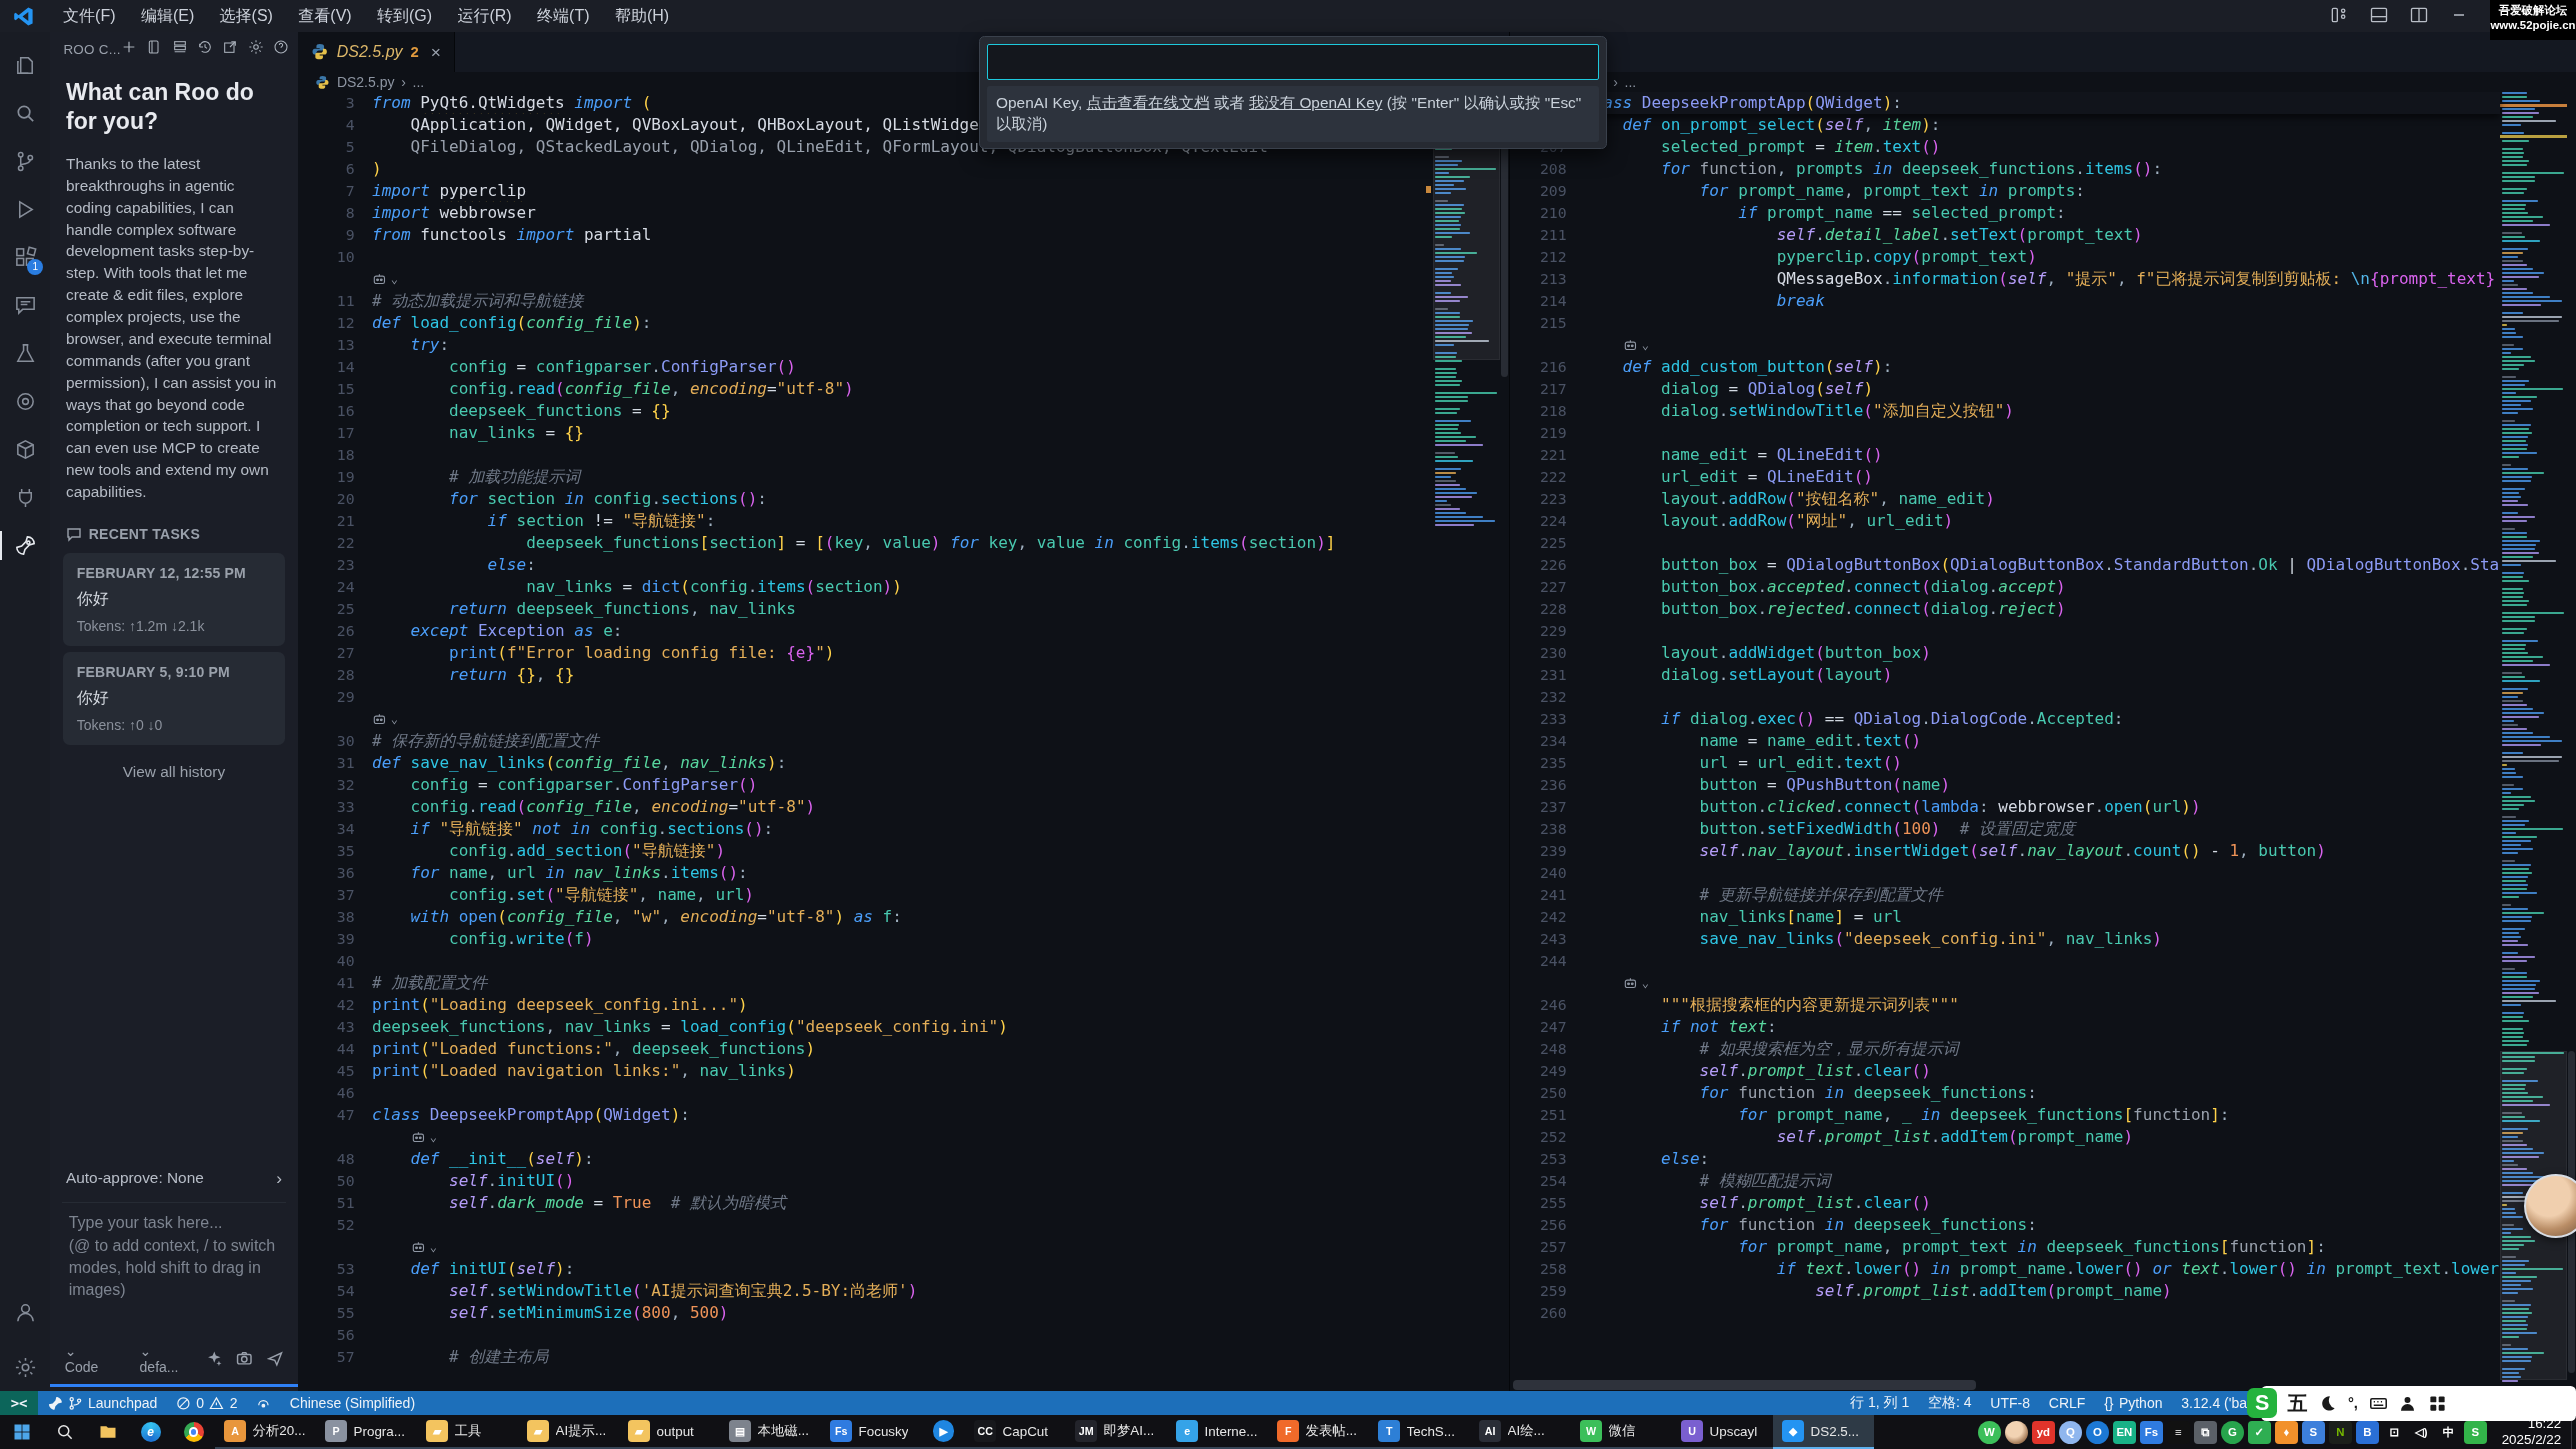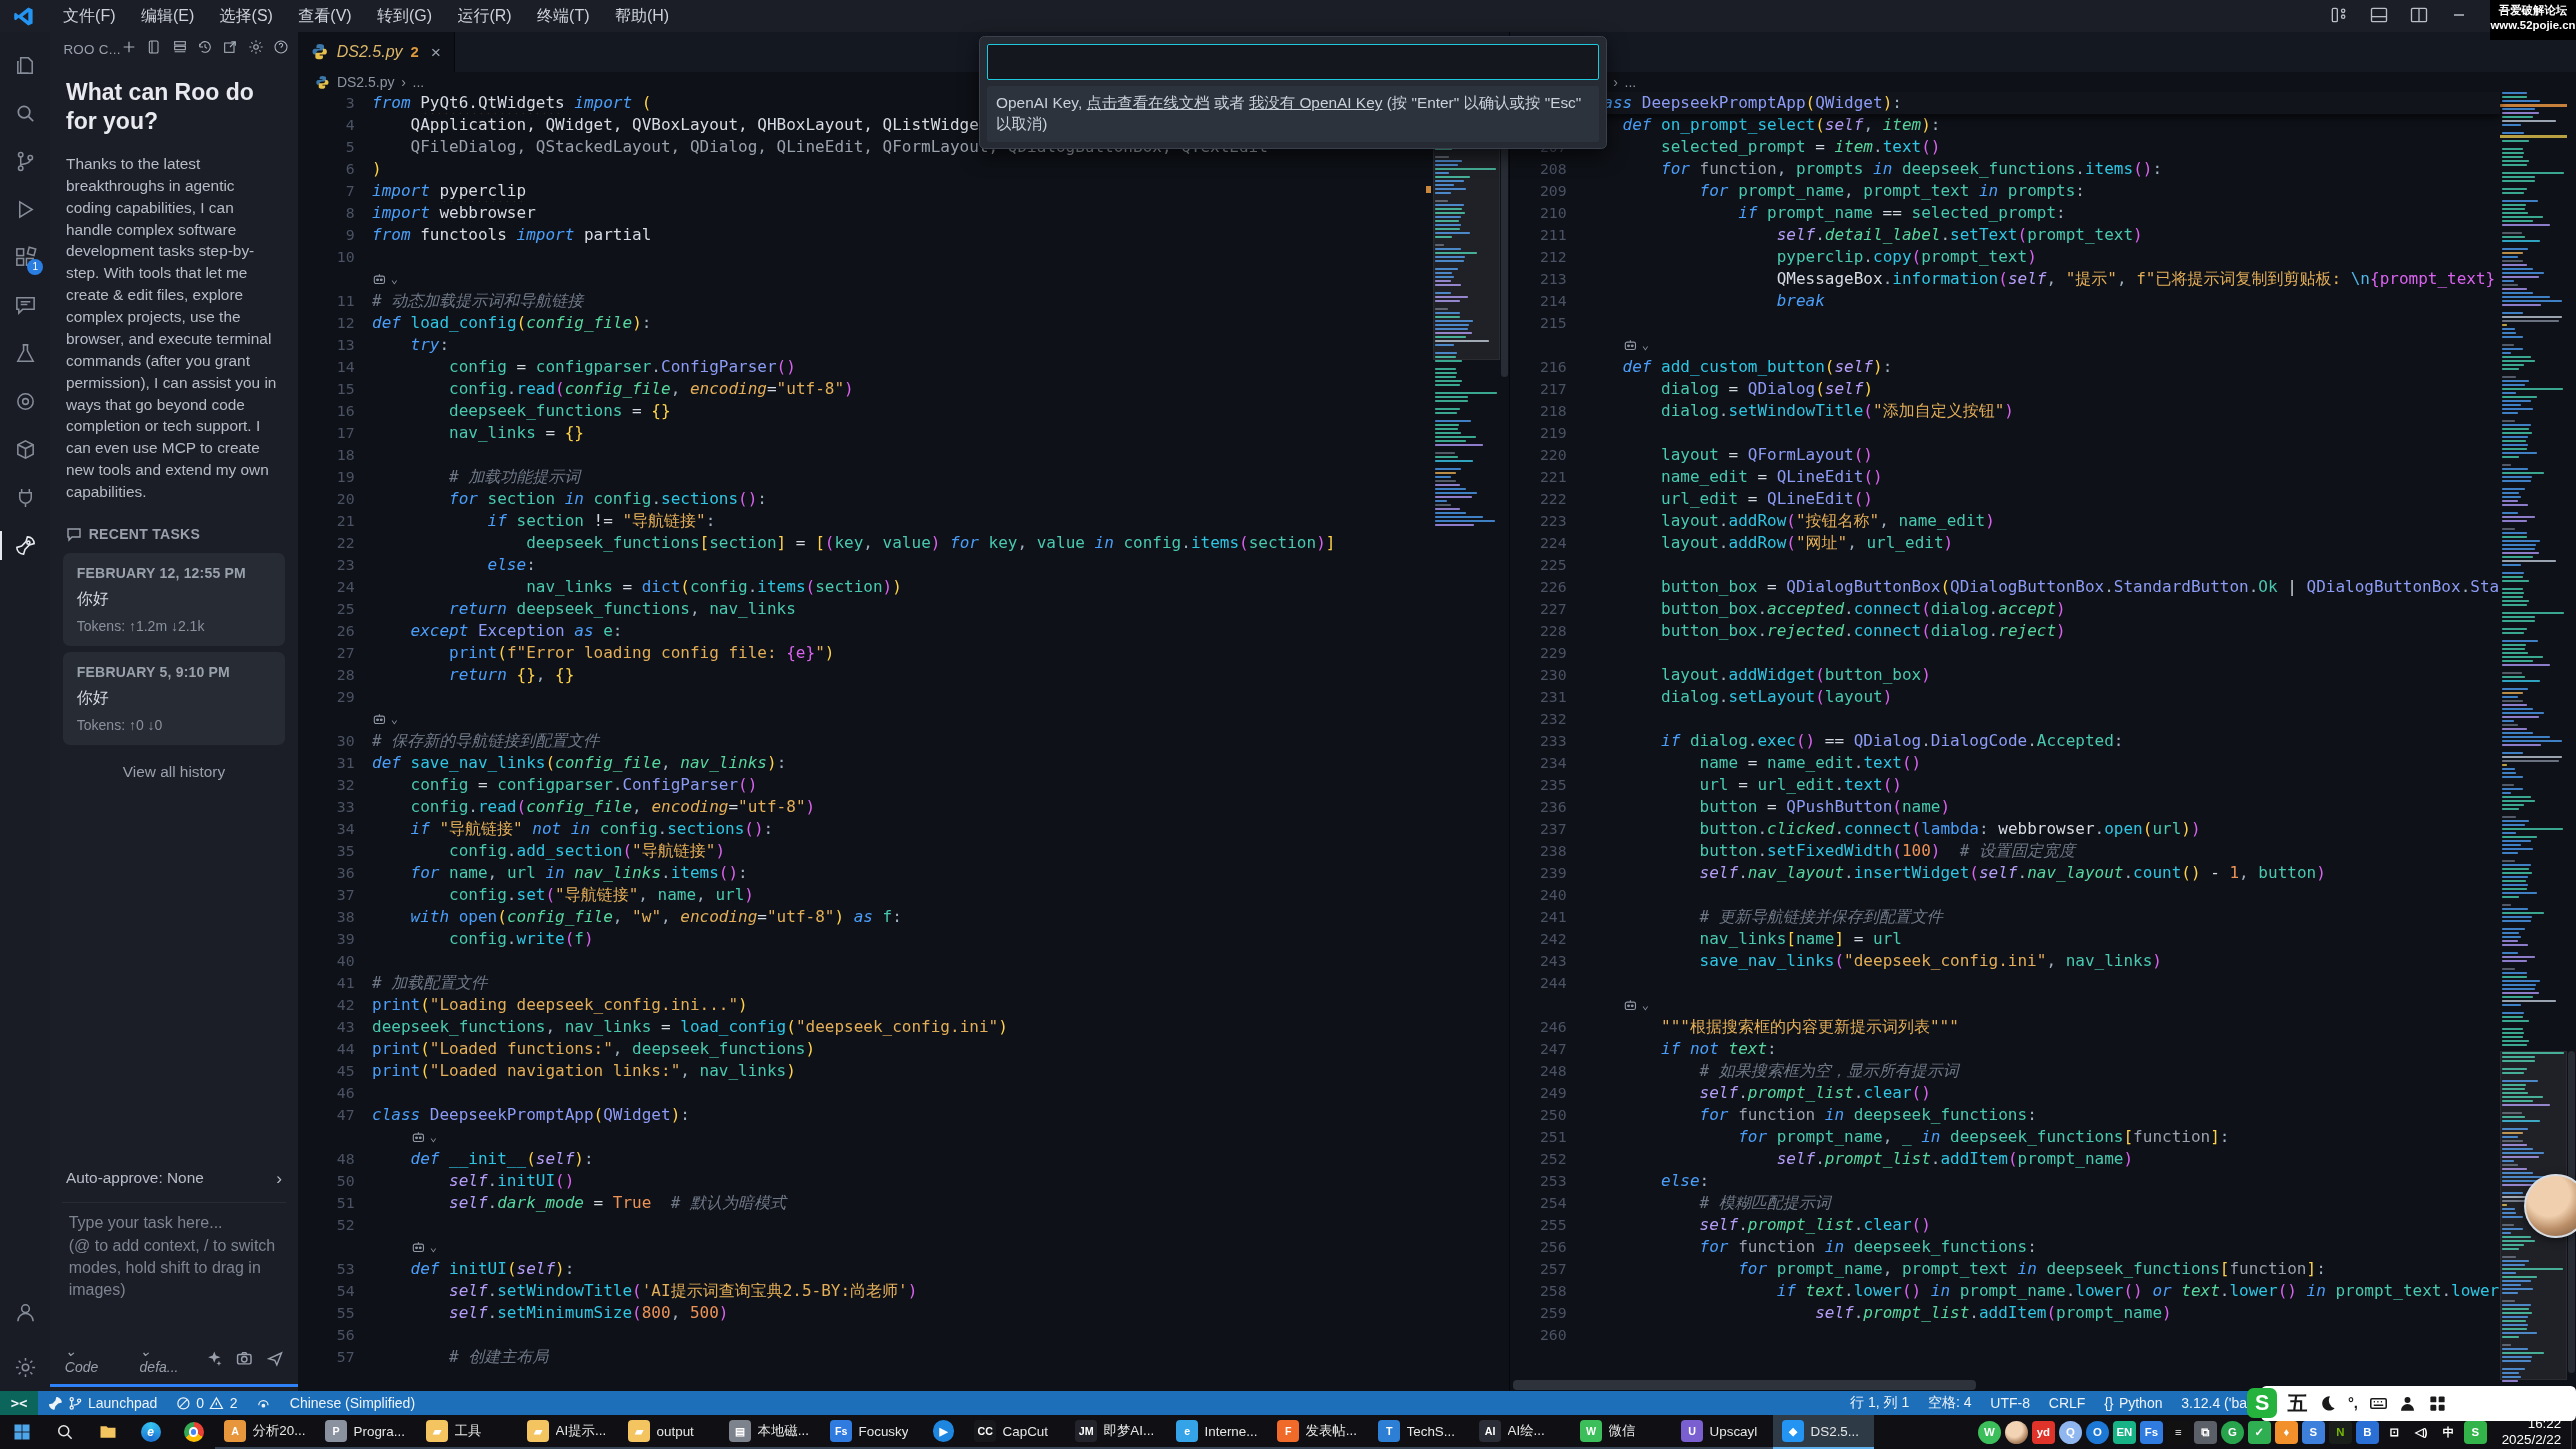--- a/index.html
+++ b/index.html
@@ -35,21 +35,21 @@
   .task-card { background:#262b34; border-radius:6.7px; margin:6.7px 13.4px; padding:12px 13.4px;}
   .tc-date { color:#9aa1ab; font-size:14px; font-weight:bold; letter-spacing:0.2px;}
   .tc-text { color:#d2d7de; font-size:16px; margin-top:8px;}
   .tc-tokens { color:#8b919c; font-size:14px; margin-top:8px;}
   .sb-viewall { text-align:center; color:#9aa1ab; font-size:15.4px; padding:10.7px 0;}
   .sb-bottom { margin-top:auto; }
   .auto-approve { display:flex; align-items:center; color:#b8bec8; font-size:15.4px; padding:6.7px 16px;}
   .auto-approve .chev { margin-left:auto; color:#b8bec8; font-size:17.4px;}
   .task-input { margin:6.7px 12px 0 12px; height:141px; color:#7d8490; font-size:16px; line-height:1.4;
      padding:9.4px 6.7px; white-space:pre-line; border-top:0.7px solid #262b34;}
-  .sb-controls { display:flex; align-items:center; color:#99a0ab; font-size:14px; padding:0 14.8px 5.4px 14.8px; gap:14px;font-style:italic;}
+  .sb-controls { display:flex; align-items:center; color:#99a0ab; font-size:14px; padding:0 14.8px 5.4px 14.8px; gap:14px;}
   .sb-controls .grow { flex:1; }
   .sb-controls svg { width:17.4px; height:17.4px; }
   .sb-underline { height:2.7px; background:#2f81f7; margin:4px 0 0 0;}
   .editor-group { display:flex; flex-direction:column; position:relative; background:#0e1117;}
   .eg-left { width:1212px; border-right:0.7px solid #05070a;}
   .eg-right { flex:1; }
   .tabbar { height:40px; background:#141821; display:flex; align-items:stretch;}
   .tab { display:flex; align-items:center; gap:8px; background:#0e1117; padding:0 13.4px; border-right:0.7px solid #05070a;}
   .tab-title { color:#dcb769; font-size:16px; font-style:italic;}
   .tab-badge { color:#e09a3e; font-size:14.8px; font-weight:bold;}
@@ -592,21 +592,20 @@
           <div class="code-row"><span class="gutter"></span><span class="row-content"><span class="roo-lens" style="padding-left: 39px;"><svg viewBox="0 0 16 16" fill="none" stroke="currentColor" stroke-width="1.2">
                   <rect x="2.5" y="4.5" width="11" height="8" rx="2"></rect>
                   <circle cx="6" cy="8.5" r="1" fill="currentColor"></circle>
                   <circle cx="10" cy="8.5" r="1" fill="currentColor"></circle>
                   <path d="M8 4.5V2.5"></path>
                 </svg><span style="font-size:12px">⌄</span></span></span></div>
           <div class="code-row"><span class="gutter">216</span><span class="row-content"><span class="tk-k">    def</span><span class="tk-f"> add_custom_button</span><span class="tk-y">(</span><span class="tk-s">self</span><span class="tk-y">)</span><span class="tk-x">:</span></span></div>
           <div class="code-row"><span class="gutter">217</span><span class="row-content"><span class="tk-v">        dialog</span><span class="tk-o"> = </span><span class="tk-q">QDialog</span><span class="tk-y">(</span><span class="tk-s">self</span><span class="tk-y">)</span></span></div>
           <div class="code-row"><span class="gutter">218</span><span class="row-content"><span class="tk-v">        dialog</span><span class="tk-x">.</span><span class="tk-f">setWindowTitle</span><span class="tk-m">(</span><span class="tk-t">"添加自定义按钮"</span><span class="tk-m">)</span></span></div>
           <div class="code-row"><span class="gutter">219</span><span class="row-content"></span></div>
-          <div class="code-row"><span class="gutter">220</span><span class="row-content"><span class="tk-v">        layout</span><span class="tk-o"> = </span><span class="tk-q">QFormLayout</span><span class="tk-m">()</span></span></div>
           <div class="code-row"><span class="gutter">221</span><span class="row-content"><span class="tk-v">        name_edit</span><span class="tk-o"> = </span><span class="tk-q">QLineEdit</span><span class="tk-m">()</span></span></div>
           <div class="code-row"><span class="gutter">222</span><span class="row-content"><span class="tk-v">        url_edit</span><span class="tk-o"> = </span><span class="tk-q">QLineEdit</span><span class="tk-m">()</span></span></div>
           <div class="code-row"><span class="gutter">223</span><span class="row-content"><span class="tk-v">        layout</span><span class="tk-x">.</span><span class="tk-f">addRow</span><span class="tk-m">(</span><span class="tk-t">"按钮名称"</span><span class="tk-x">, </span><span class="tk-v">name_edit</span><span class="tk-m">)</span></span></div>
           <div class="code-row"><span class="gutter">224</span><span class="row-content"><span class="tk-v">        layout</span><span class="tk-x">.</span><span class="tk-f">addRow</span><span class="tk-m">(</span><span class="tk-t">"网址"</span><span class="tk-x">, </span><span class="tk-v">url_edit</span><span class="tk-m">)</span></span></div>
           <div class="code-row"><span class="gutter">225</span><span class="row-content"></span></div>
           <div class="code-row"><span class="gutter">226</span><span class="row-content"><span class="tk-v">        button_box</span><span class="tk-o"> = </span><span class="tk-q">QDialogButtonBox</span><span class="tk-y">(</span><span class="tk-q">QDialogButtonBox</span><span class="tk-x">.</span><span class="tk-q">StandardButton</span><span class="tk-x">.</span><span class="tk-v">Ok</span><span class="tk-o"> | </span><span class="tk-q">QDialogButtonBox</span><span class="tk-x">.</span><span class="tk-q">StandardButton</span></span></div>
           <div class="code-row"><span class="gutter">227</span><span class="row-content"><span class="tk-v">        button_box</span><span class="tk-x">.</span><span class="tk-p">accepted</span><span class="tk-x">.</span><span class="tk-f">connect</span><span class="tk-m">(</span><span class="tk-v">dialog</span><span class="tk-x">.</span><span class="tk-p">accept</span><span class="tk-m">)</span></span></div>
           <div class="code-row"><span class="gutter">228</span><span class="row-content"><span class="tk-v">        button_box</span><span class="tk-x">.</span><span class="tk-p">rejected</span><span class="tk-x">.</span><span class="tk-f">connect</span><span class="tk-m">(</span><span class="tk-v">dialog</span><span class="tk-x">.</span><span class="tk-p">reject</span><span class="tk-m">)</span></span></div>
           <div class="code-row"><span class="gutter">229</span><span class="row-content"></span></div>
           <div class="code-row"><span class="gutter">230</span><span class="row-content"><span class="tk-v">        layout</span><span class="tk-x">.</span><span class="tk-f">addWidget</span><span class="tk-m">(</span><span class="tk-v">button_box</span><span class="tk-m">)</span></span></div>

